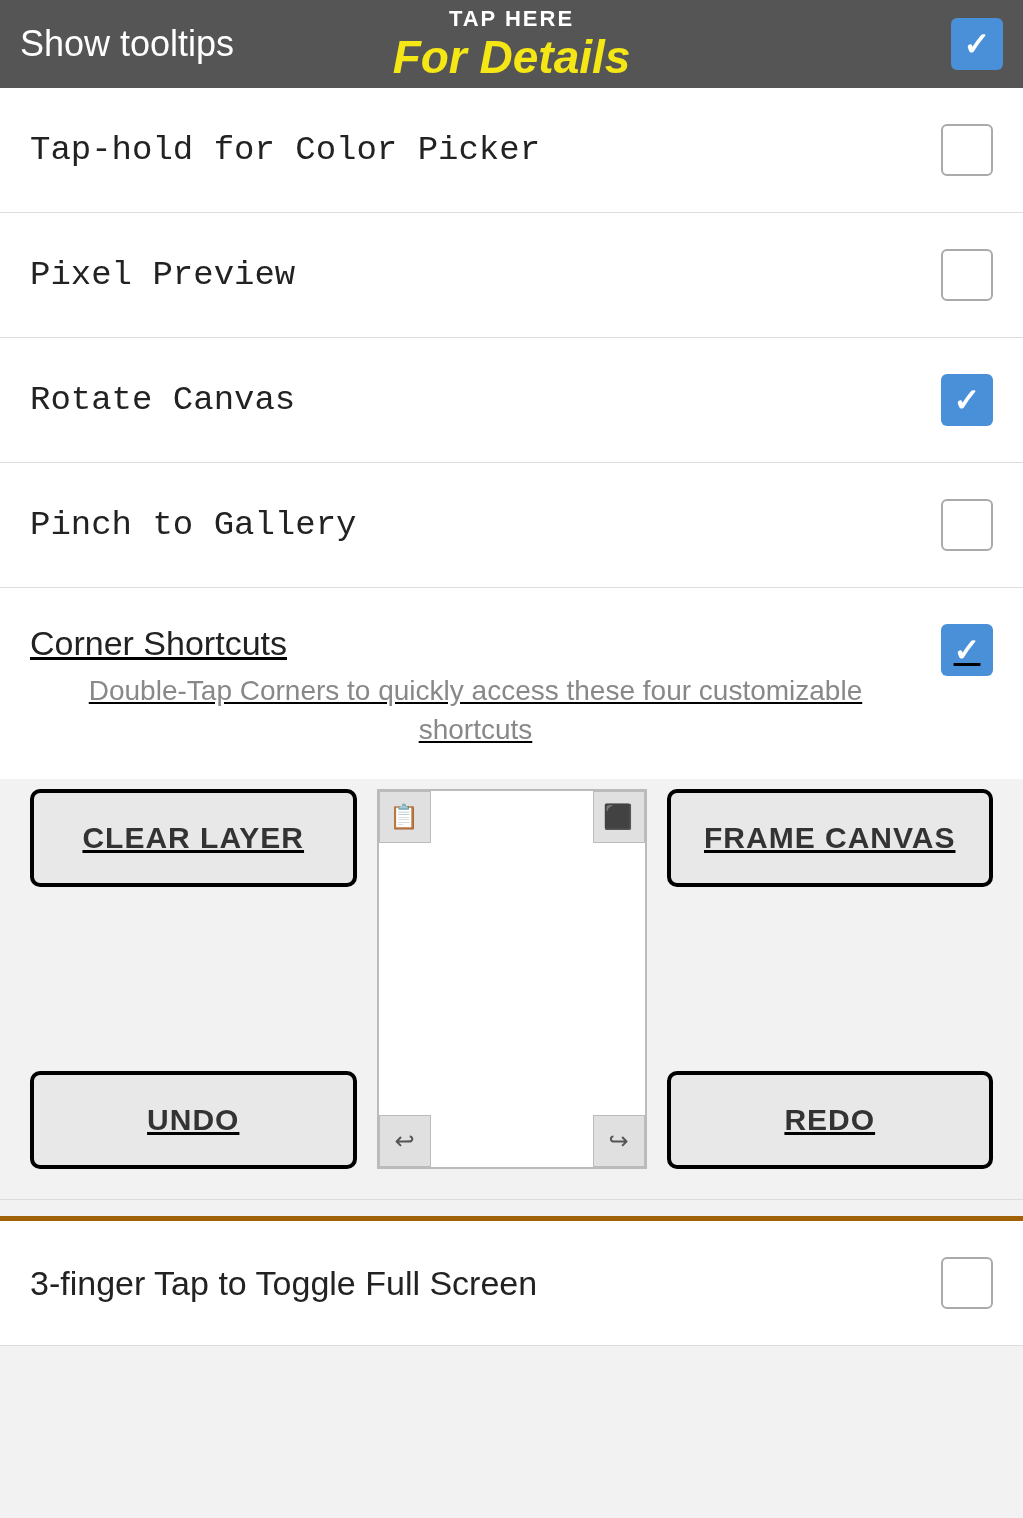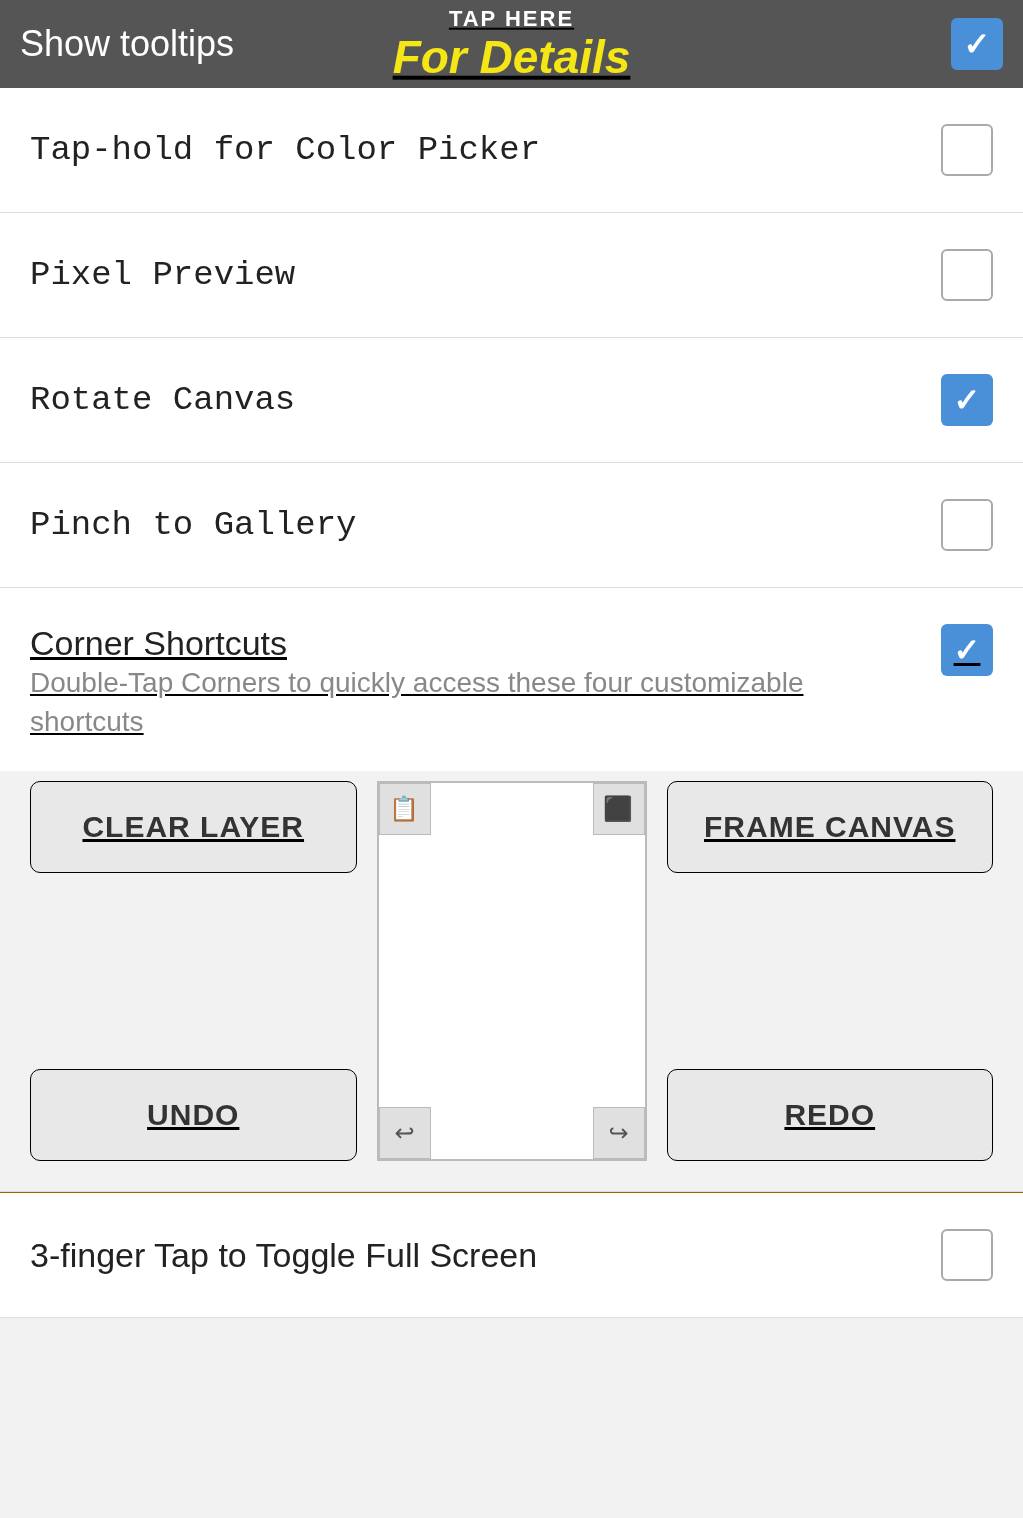--- a/index.html
+++ b/index.html
@@ -29,21 +29,20 @@
     }
 
     .tap-here-overlay {
       position: absolute;
       left: 50%;
       transform: translateX(-50%);
       top: 50%;
       transform: translate(-50%, -50%);
       text-align: center;
       pointer-events: none;
-      text-decoration: underline;
     }
 
     .tap-here-small {
       font-size: 22px;
       color: #fff;
       font-weight: bold;
       letter-spacing: 2px;
       display: block;
       text-align: center;
     }
@@ -111,22 +110,23 @@
     .settings-row-title {
       font-size: 34px;
       color: #222;
       font-weight: 400;
       font-family: Liberation Mono, monospace;
     }
 
     .settings-row-desc {
       font-size: 28px;
       color: #888;
-      margin-top: 0;
+      margin-top: 8px;
       line-height: 1.4;
+      text-align: center;
     }
 
     
     .shortcuts-section {
       background: #fff;
       border-bottom: 1px solid #ddd;
       padding: 0;
       text-decoration: underline;
     }
 
@@ -185,21 +185,21 @@
     .canvas-corner-tr { top: 0; right: 0; }
     .canvas-corner-bl { bottom: 0; left: 0; }
     .canvas-corner-br { bottom: 0; right: 0; }
 
     .corner-icon-img {
       font-size: 24px;
     }
 
     .action-btn {
       background: #e8e8e8;
-      border: 1px solid #000000;
+      border: 4px solid #000000;
       border-radius: 10px;
       padding: 28px 20px;
       font-size: 30px;
       font-weight: 600;
       color: #333;
       letter-spacing: 1px;
       text-align: center;
       cursor: pointer;
       width: 100%;
     }
@@ -238,21 +238,22 @@
       display: flex;
       flex-direction: column;
       justify-content: flex-start;
       padding-bottom: 0;
       align-self: end;
     }
 
     
     .bottom-settings {
       background: #fff;
-      border-top: 1px solid #a16207;
+      border-top: 5px solid #a16207;
+      margin-top: 16px;
     }
 
     .partial-row {
       display: flex;
       align-items: center;
       justify-content: space-between;
       padding: 36px 30px;
       border-bottom: 1px solid #ddd;
       background: #fff;
     }

